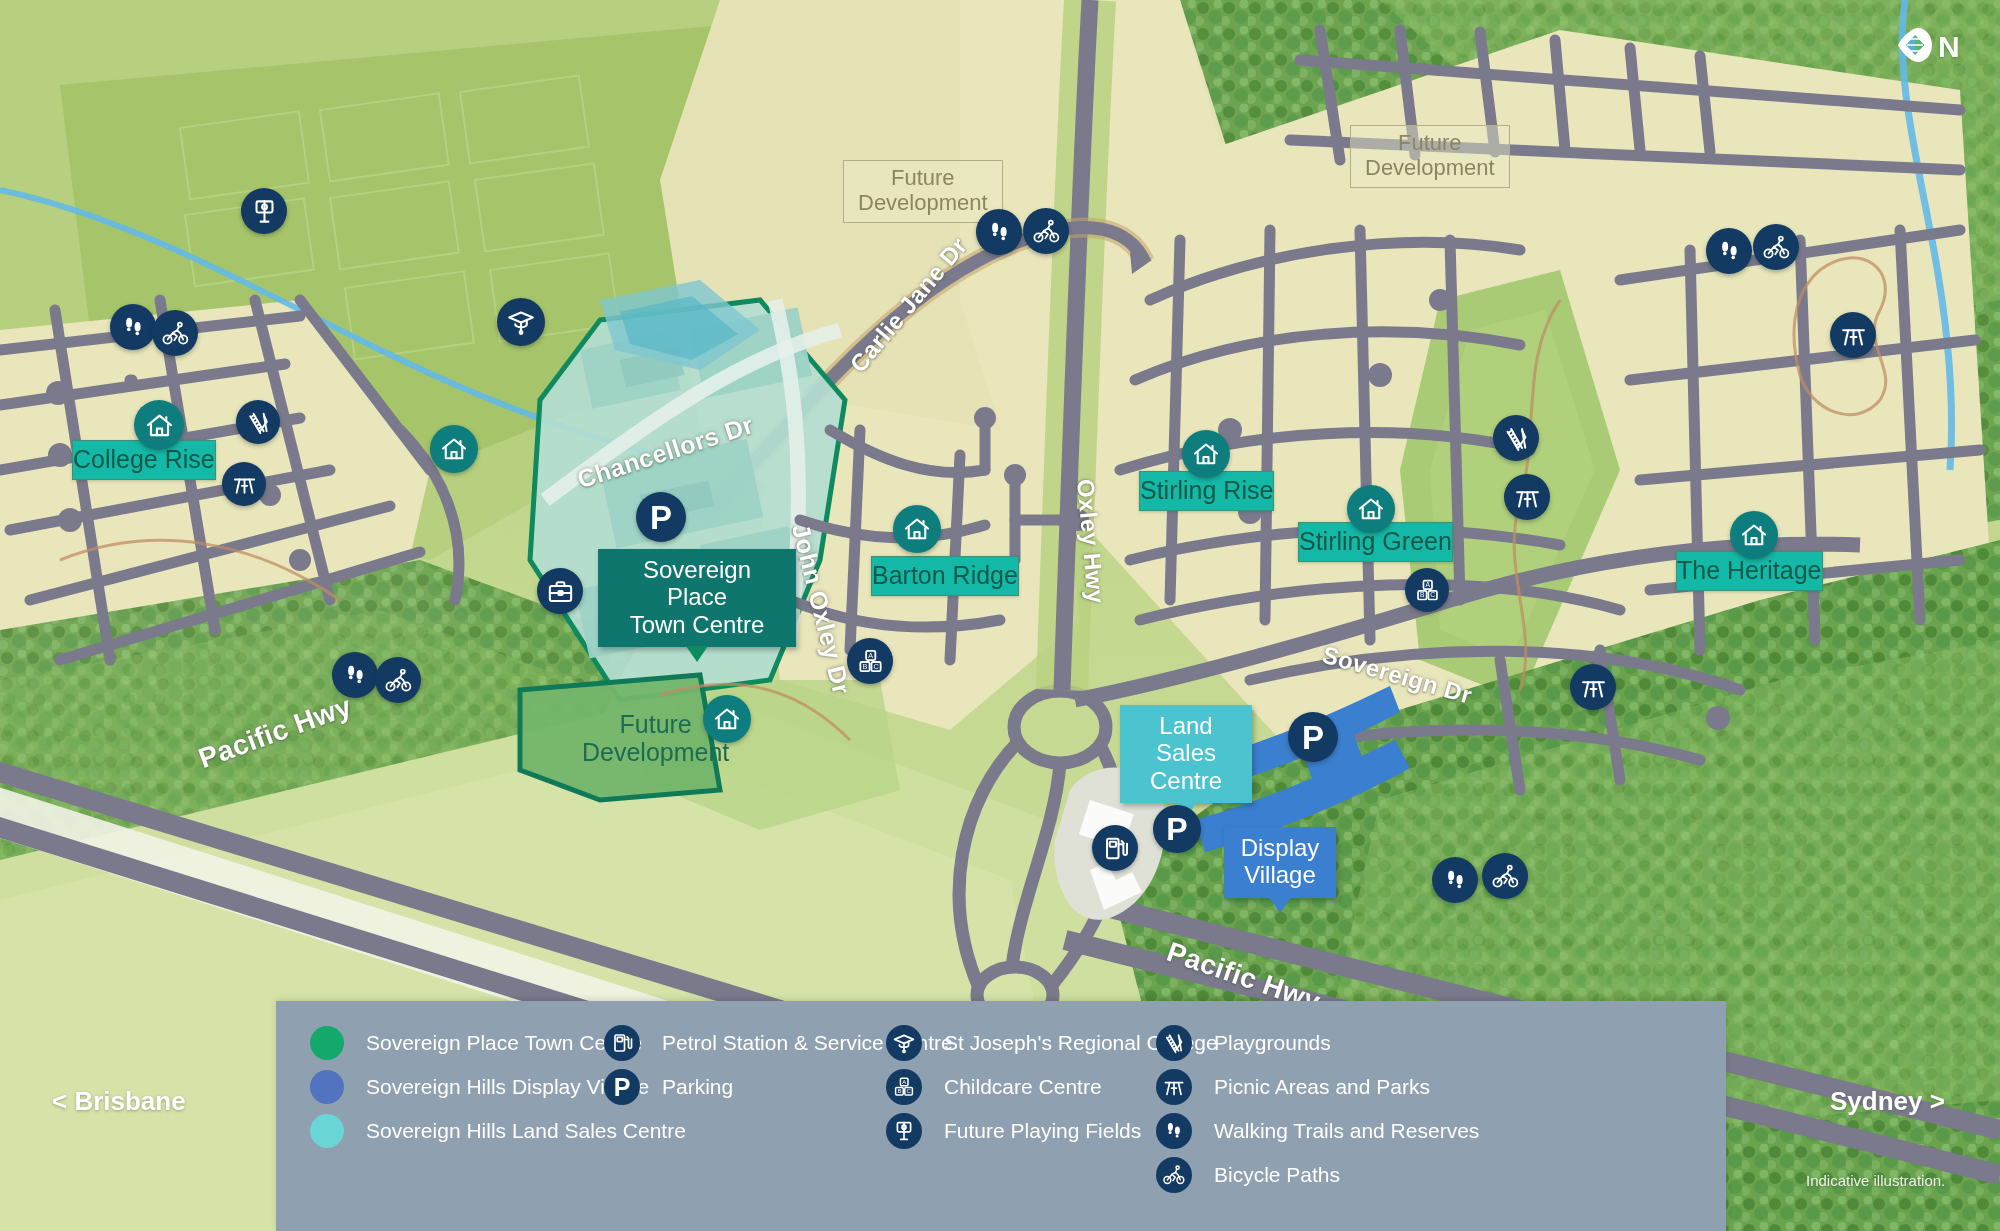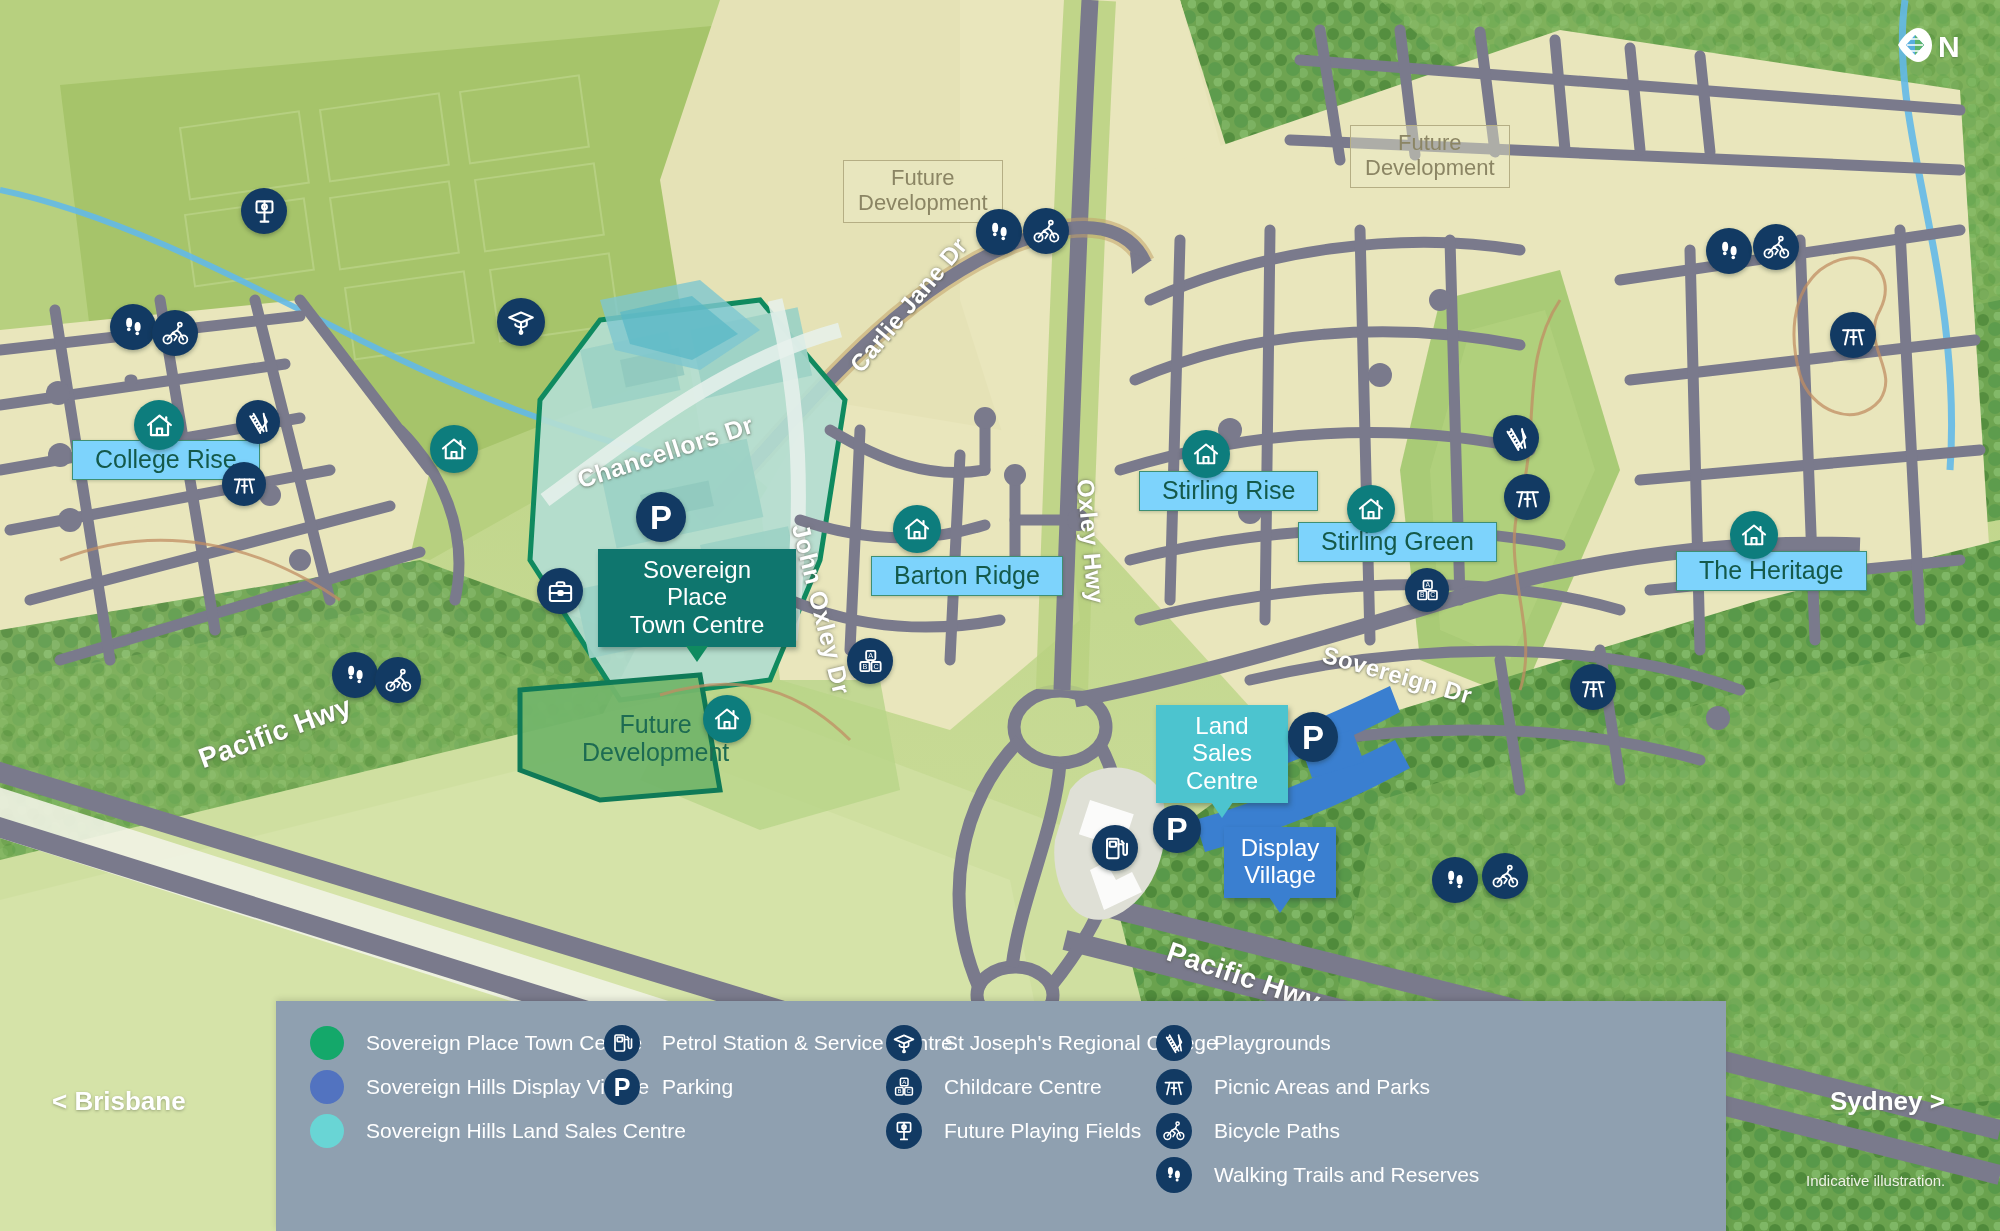--- a/index.html
+++ b/index.html
@@ -20,22 +20,22 @@
     position:absolute;color:#ffffff;font-weight:700;white-space:nowrap;
     text-shadow:0 1px 3px rgba(70,80,60,.45);
   }
   .indicative{
     position:absolute;color:#eef3e6;font-size:15px;white-space:nowrap;
     text-shadow:0 1px 2px rgba(60,70,50,.35);
   }
 
   
   .plate{
-    position:absolute;background:#7dd3fc;border:1.5px solid #3f8f73;
-    color:#14594a;font-size:25px;line-height:1.05;padding:5px 22px 7px;
+    position:absolute;background:#14b8a6;border:1.5px solid #3f8f73;
+    color:#14594a;font-size:25px;line-height:1.05;padding:5px 0 7px;
     white-space:nowrap;box-shadow:0 1px 3px rgba(40,60,40,.25);
   }
   
   .ghost{
     position:absolute;background:rgba(236,234,200,.45);border:1px solid #b5ae84;
     color:#8b8564;font-size:22px;line-height:1.12;padding:5px 14px 7px;
     text-align:center;white-space:nowrap;
   }
   .ghost.green{background:transparent;border:none;color:#1d6b52;font-size:25px;}
 
@@ -350,21 +350,21 @@
       </div>
       <div class="ghost green" style="left: 568px; top: 705px;">
         <div>Future</div>
         <div>Development</div>
       </div>
       <div class="callout green" style="left: 598px; top: 549px; width: 166px;">
         <div>Sovereign Place</div>
         <div>Town Centre</div>
         <span class="tail"></span>
       </div>
-      <div class="callout cyan" style="left: 1120px; top: 705px; width: 100px; margin-left: 36px;">
+      <div class="callout cyan" style="left: 1120px; top: 705px; width: 100px;">
         <div>Land Sales</div>
         <div>Centre</div>
         <span class="tail"></span>
       </div>
       <div class="callout blue" style="left: 1224px; top: 827px; width: 80px;">
         <div>Display</div>
         <div>Village</div>
         <span class="tail"></span>
       </div>
       <div class="pin navy" style="left: 241px; top: 188px; width: 46px; height: 46px;">
@@ -739,38 +739,38 @@
               <path d="M7.6 7.6 L5 19.4"></path>
               <path d="M16.4 7.6 L19 19.4"></path>
               <path d="M9.6 13.2 h4.8"></path>
               <path d="M12 7.6 V19.4"></path>
             </svg>
           </span>
           <span class="lb">Picnic Areas and Parks</span>
         </div>
         <div class="legend-row">
           <span class="ic">
+            <svg width="24" height="24" viewBox="0 0 24 24" fill="#fff" stroke="none">
+              <ellipse cx="8.4" cy="8" rx="2.5" ry="4"></ellipse>
+              <ellipse cx="8.1" cy="13.6" rx="1.5" ry="1.5"></ellipse>
+              <ellipse cx="15.4" cy="11.4" rx="2.5" ry="4"></ellipse>
+              <ellipse cx="15.1" cy="17" rx="1.5" ry="1.5"></ellipse>
+            </svg>
+          </span>
+          <span class="lb">Walking Trails and Reserves</span>
+        </div>
+        <div class="legend-row">
+          <span class="ic">
             <svg width="24" height="24" viewBox="0 0 24 24" fill="none" stroke="#fff" stroke-width="1.5" stroke-linecap="round" stroke-linejoin="round">
               <circle cx="5.4" cy="17" r="3.4"></circle>
               <circle cx="18.4" cy="17" r="3.4"></circle>
               <circle cx="15.6" cy="4.6" r="1.6"></circle>
               <path d="M5.4 17 L9.8 11.4 L13.2 14.2 L11 17.6"></path>
               <path d="M9.8 11.4 L13.4 9.4 L16 11.8 L18.4 17"></path>
               <path d="M13.4 9.4 L14.8 6.3"></path>
             </svg>
           </span>
           <span class="lb">Bicycle Paths</span>
         </div>
-        <div class="legend-row">
-          <span class="ic">
-            <svg width="24" height="24" viewBox="0 0 24 24" fill="#fff" stroke="none">
-              <ellipse cx="8.4" cy="8" rx="2.5" ry="4"></ellipse>
-              <ellipse cx="8.1" cy="13.6" rx="1.5" ry="1.5"></ellipse>
-              <ellipse cx="15.4" cy="11.4" rx="2.5" ry="4"></ellipse>
-              <ellipse cx="15.1" cy="17" rx="1.5" ry="1.5"></ellipse>
-            </svg>
-          </span>
-          <span class="lb">Walking Trails and Reserves</span>
-        </div>
       </div>
   </div>
 
 </div>
 
 </body></html>

